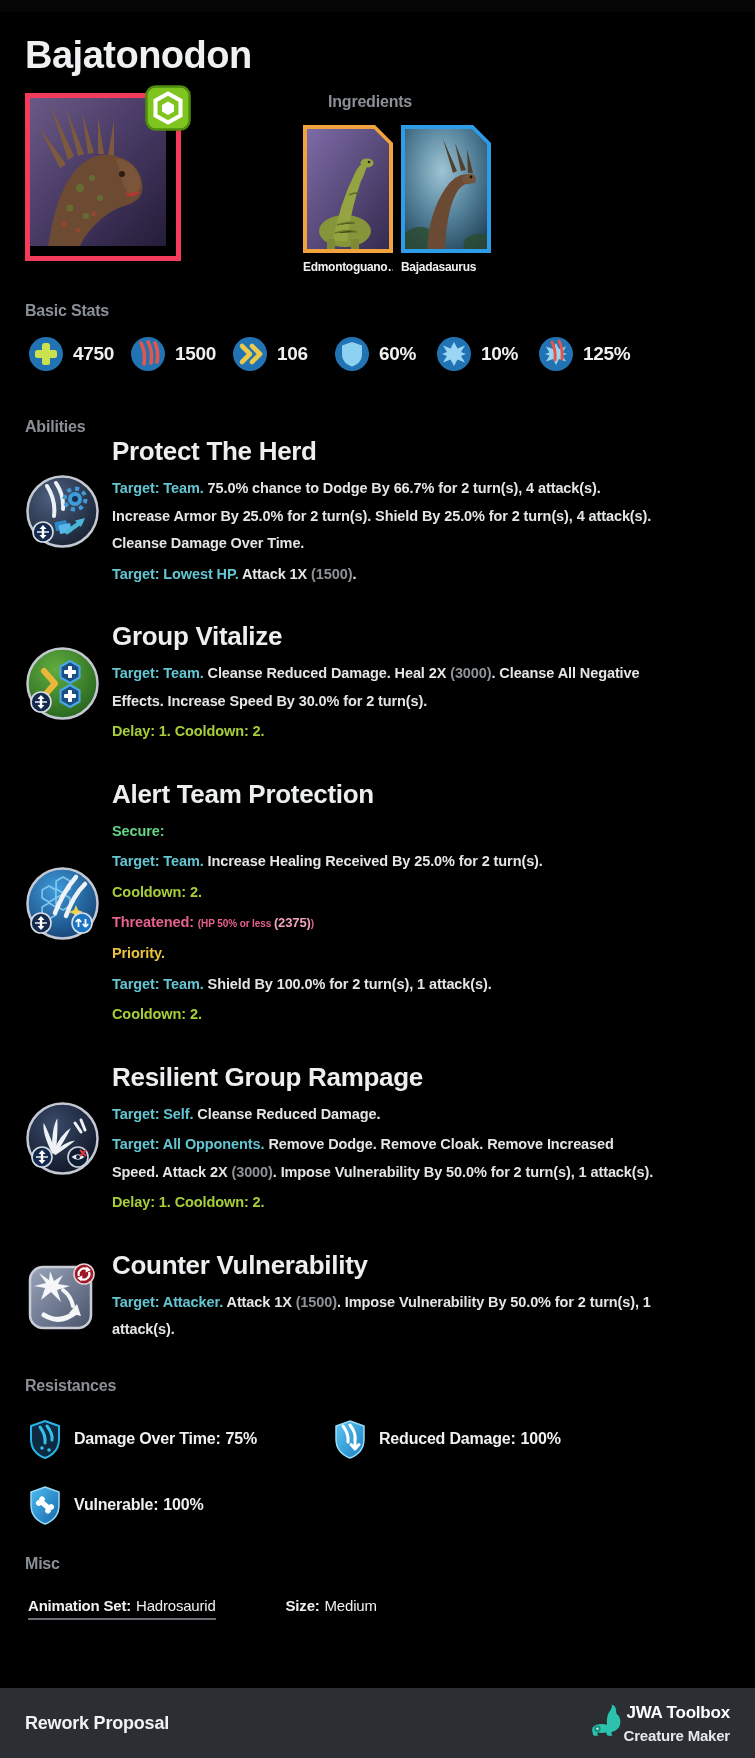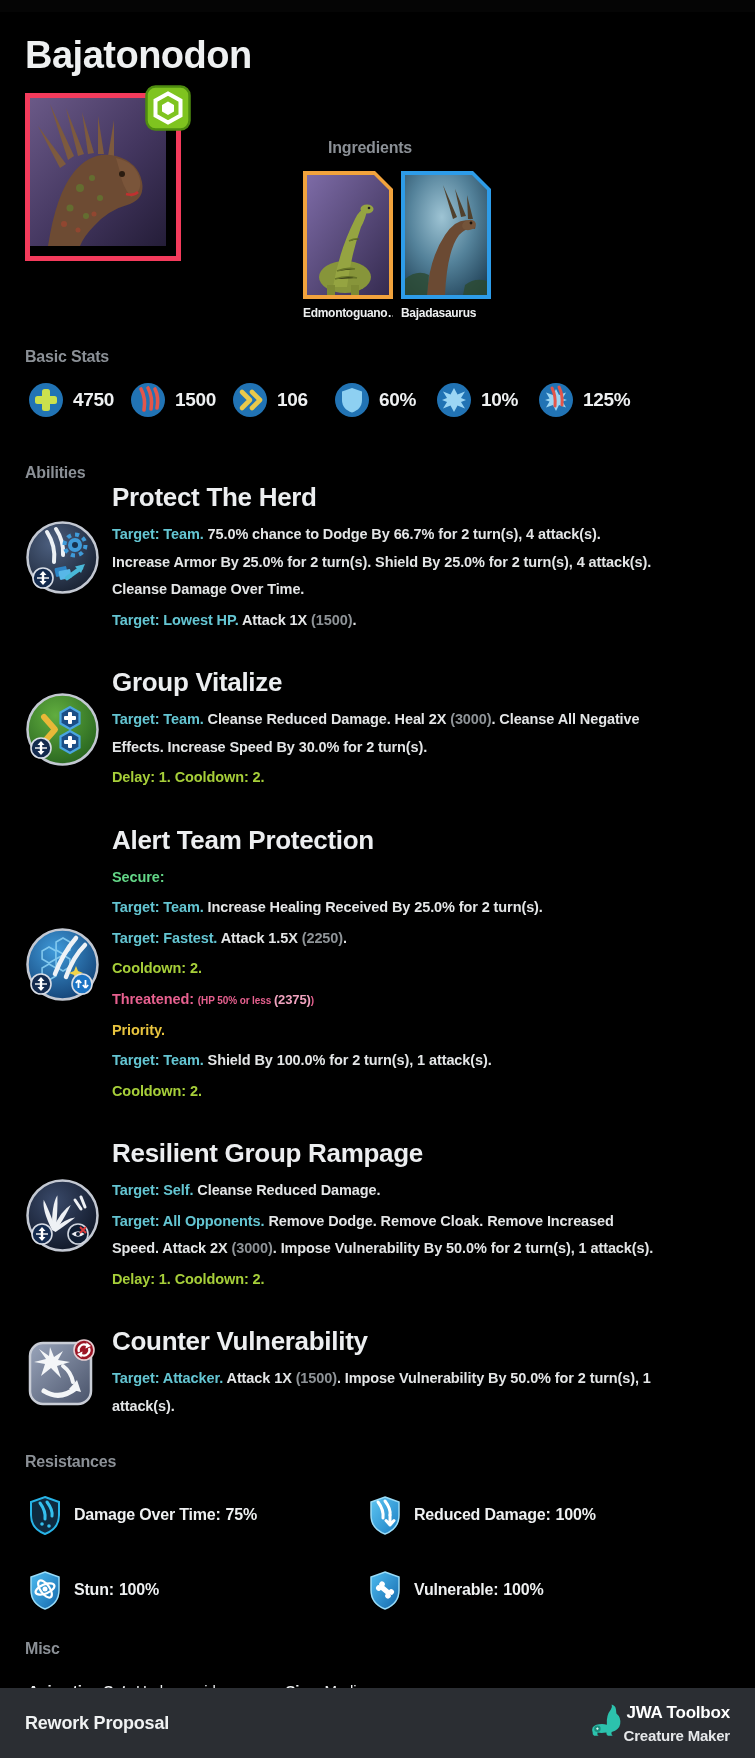--- a/index.html
+++ b/index.html
@@ -7,21 +7,21 @@
         font-family:"Liberation Sans","DejaVu Sans",sans-serif;color:#e3e5e6;}
   .topbar{height:12px;background:#050505;}
   .page-title{font-size:38px;font-weight:700;color:#eef0f1;margin:22px 0 0 25px;letter-spacing:-0.5px;}
   .section-label{font-size:16px;font-weight:700;color:#8b9096;margin-left:25px;letter-spacing:-0.2px;}
 
   
   .header-row{display:flex;margin:16px 0 0 25px;align-items:flex-start;}
   .portrait{position:relative;width:146px;height:158px;border:5px solid #f43b5c;flex:none;}
   .portrait svg{display:block;}
   .hex-badge{position:absolute;top:-13px;right:-15px;width:46px;height:46px;}
-  .ingredients{margin-left:122px;margin-top:46px;}
+  .ingredients{margin-left:122px;}
   .ing-cards{display:flex;gap:8px;margin-top:14px;}
   .ing-card{width:90px;height:128px;padding:0;clip-path:polygon(0 0,calc(100% - 18px) 0,100% 18px,100% 100%,0 100%);}
   .ing-card .frame{width:100%;height:100%;display:flex;align-items:center;justify-content:center;}
   .ing-card.c1{background:#f2a33c;}
   .ing-card.c2{background:#2d9ce9;}
   .ing-art{width:82px;height:120px;clip-path:polygon(0 0,calc(100% - 15px) 0,100% 15px,100% 100%,0 100%);}
   .ing-labels{display:flex;gap:8px;margin-top:7px;}
   .ing-label{width:90px;font-size:12px;font-weight:700;color:#eef0f1;white-space:nowrap;overflow:hidden;letter-spacing:-0.3px;}
 
   
@@ -44,21 +44,21 @@
   .seg-vl{color:#8e9397;}
   .seg-cd{color:#a6ce39;}
   .seg-sc{color:#63d687;}
   .seg-th{color:#e7608f;}
   .seg-tc{color:#e7608f;font-size:10px;}
   .seg-tv{color:#f0a3bf;font-size:13px;}
   .seg-pr{color:#e7c33e;}
 
   
   .res-label{margin-top:18px;}
-  .res-grid{display:grid;grid-template-columns:305px auto;row-gap:26px;margin:24px 0 0 28px;gap:35px;}
+  .res-grid{display:grid;grid-template-columns:305px auto;row-gap:26px;margin:24px 0 0 28px;}
   .res-item{display:flex;align-items:center;}
   .res-item svg{flex:none;}
   .res-text{margin-left:12px;font-size:16px;font-weight:700;color:#eef0f1;letter-spacing:-0.2px;}
   .res-text .val{margin-left:5px;}
 
   
   .misc-label{margin-top:30px;}
   .misc-row{display:flex;margin:24px 0 0 28px;font-size:15px;font-weight:700;color:#eef0f1;letter-spacing:-0.2px;}
   .misc-item{margin-right:70px;}
   .misc-item .lbl{font-weight:700;}
@@ -353,21 +353,20 @@
           <path d="M-3.5,4 V-4 M-3.5,-4 L-6.2,-1 M-3.5,-4 L-0.8,-1" stroke="#fff" stroke-width="1.8" fill="none"></path>
           <path d="M3.5,-4 V4 M3.5,4 L0.8,1 M3.5,4 L6.2,1" stroke="#fff" stroke-width="1.8" fill="none"></path>
         </g>
       </svg>
     </div>
     <div class="ability-body">
       <h2 class="ability-name">Alert Team Protection</h2>
       <div>
           <p class="ab-line"><span class="seg-sc">Secure:</span></p>
           <p class="ab-line"><span class="seg-tg">Target: Team.</span><span class="seg-pl"> Increase Healing Received By 25.0% for 2 turn(s).</span></p>
-          <p class="ab-line"><span class="seg-tg">Target: Fastest.</span><span class="seg-pl"> Attack 1.5X </span><span class="seg-vl">(2250)</span><span class="seg-pl">.</span></p>
           <p class="ab-line"><span class="seg-cd">Cooldown: 2.</span></p>
           <p class="ab-line"><span class="seg-th">Threatened: </span><span class="seg-tc">(HP 50% or less </span><span class="seg-tv">(2375)</span><span class="seg-tc">)</span></p>
           <p class="ab-line"><span class="seg-pr">Priority.</span></p>
           <p class="ab-line"><span class="seg-tg">Target: Team.</span><span class="seg-pl"> Shield By 100.0% for 2 turn(s), 1 attack(s).</span></p>
           <p class="ab-line"><span class="seg-cd">Cooldown: 2.</span></p>
         </div>
     </div>
   </div>
 
   <div class="ability">
@@ -475,39 +474,20 @@
         </g>
         <path d="M22,20 V30 M22,30 l-4,-4.5 M22,30 l4,-4.5" stroke="#ffffff" stroke-width="3" fill="none" stroke-linecap="round"></path>
       </svg>
       <span class="res-text">
         <span>Reduced Damage:</span><span class="val">100%</span>
       </span>
     </div>
     <div class="res-item">
       <svg width="34" height="40" viewBox="0 0 34 40">
         <defs>
-            <linearGradient id="st1" x1="0" y1="0" x2="1" y2="1">
-          <stop offset="0" stop-color="#4ebcf0"></stop>
-              <stop offset="1" stop-color="#1468ac"></stop>
-        </linearGradient>
-          </defs>
-        <path d="M17,2 L31,7 V20 C31,30 25,36 17,39 C9,36 3,30 3,20 V7 Z" fill="url(#st1)" stroke="#9adcf8" stroke-width="1.5"></path>
-        <g fill="none" stroke="#ffffff" stroke-width="2.2">
-          <ellipse cx="17" cy="19" rx="10" ry="4.6" transform="rotate(-22 17 19)"></ellipse>
-          <ellipse cx="17" cy="19" rx="10" ry="4.6" transform="rotate(55 17 19)"></ellipse>
-        </g>
-        <circle cx="17" cy="19" r="2.5" fill="#ffffff"></circle>
-      </svg>
-      <span class="res-text">
-        <span>Stun:</span><span class="val">100%</span>
-      </span>
-    </div>
-    <div class="res-item">
-      <svg width="34" height="40" viewBox="0 0 34 40">
-        <defs>
             <linearGradient id="vu1" x1="0" y1="0" x2="1" y2="1">
           <stop offset="0" stop-color="#4ebcf0"></stop>
               <stop offset="1" stop-color="#1468ac"></stop>
         </linearGradient>
           </defs>
         <path d="M17,2 L31,7 V20 C31,30 25,36 17,39 C9,36 3,30 3,20 V7 Z" fill="url(#vu1)" stroke="#9adcf8" stroke-width="1.5"></path>
         <g transform="rotate(40 17 20)" fill="#ffffff">
           <rect x="11" y="17.5" width="12" height="5" rx="2.5"></rect>
           <circle cx="11" cy="17.5" r="2.8"></circle>
             <circle cx="11" cy="22.5" r="2.8"></circle>

